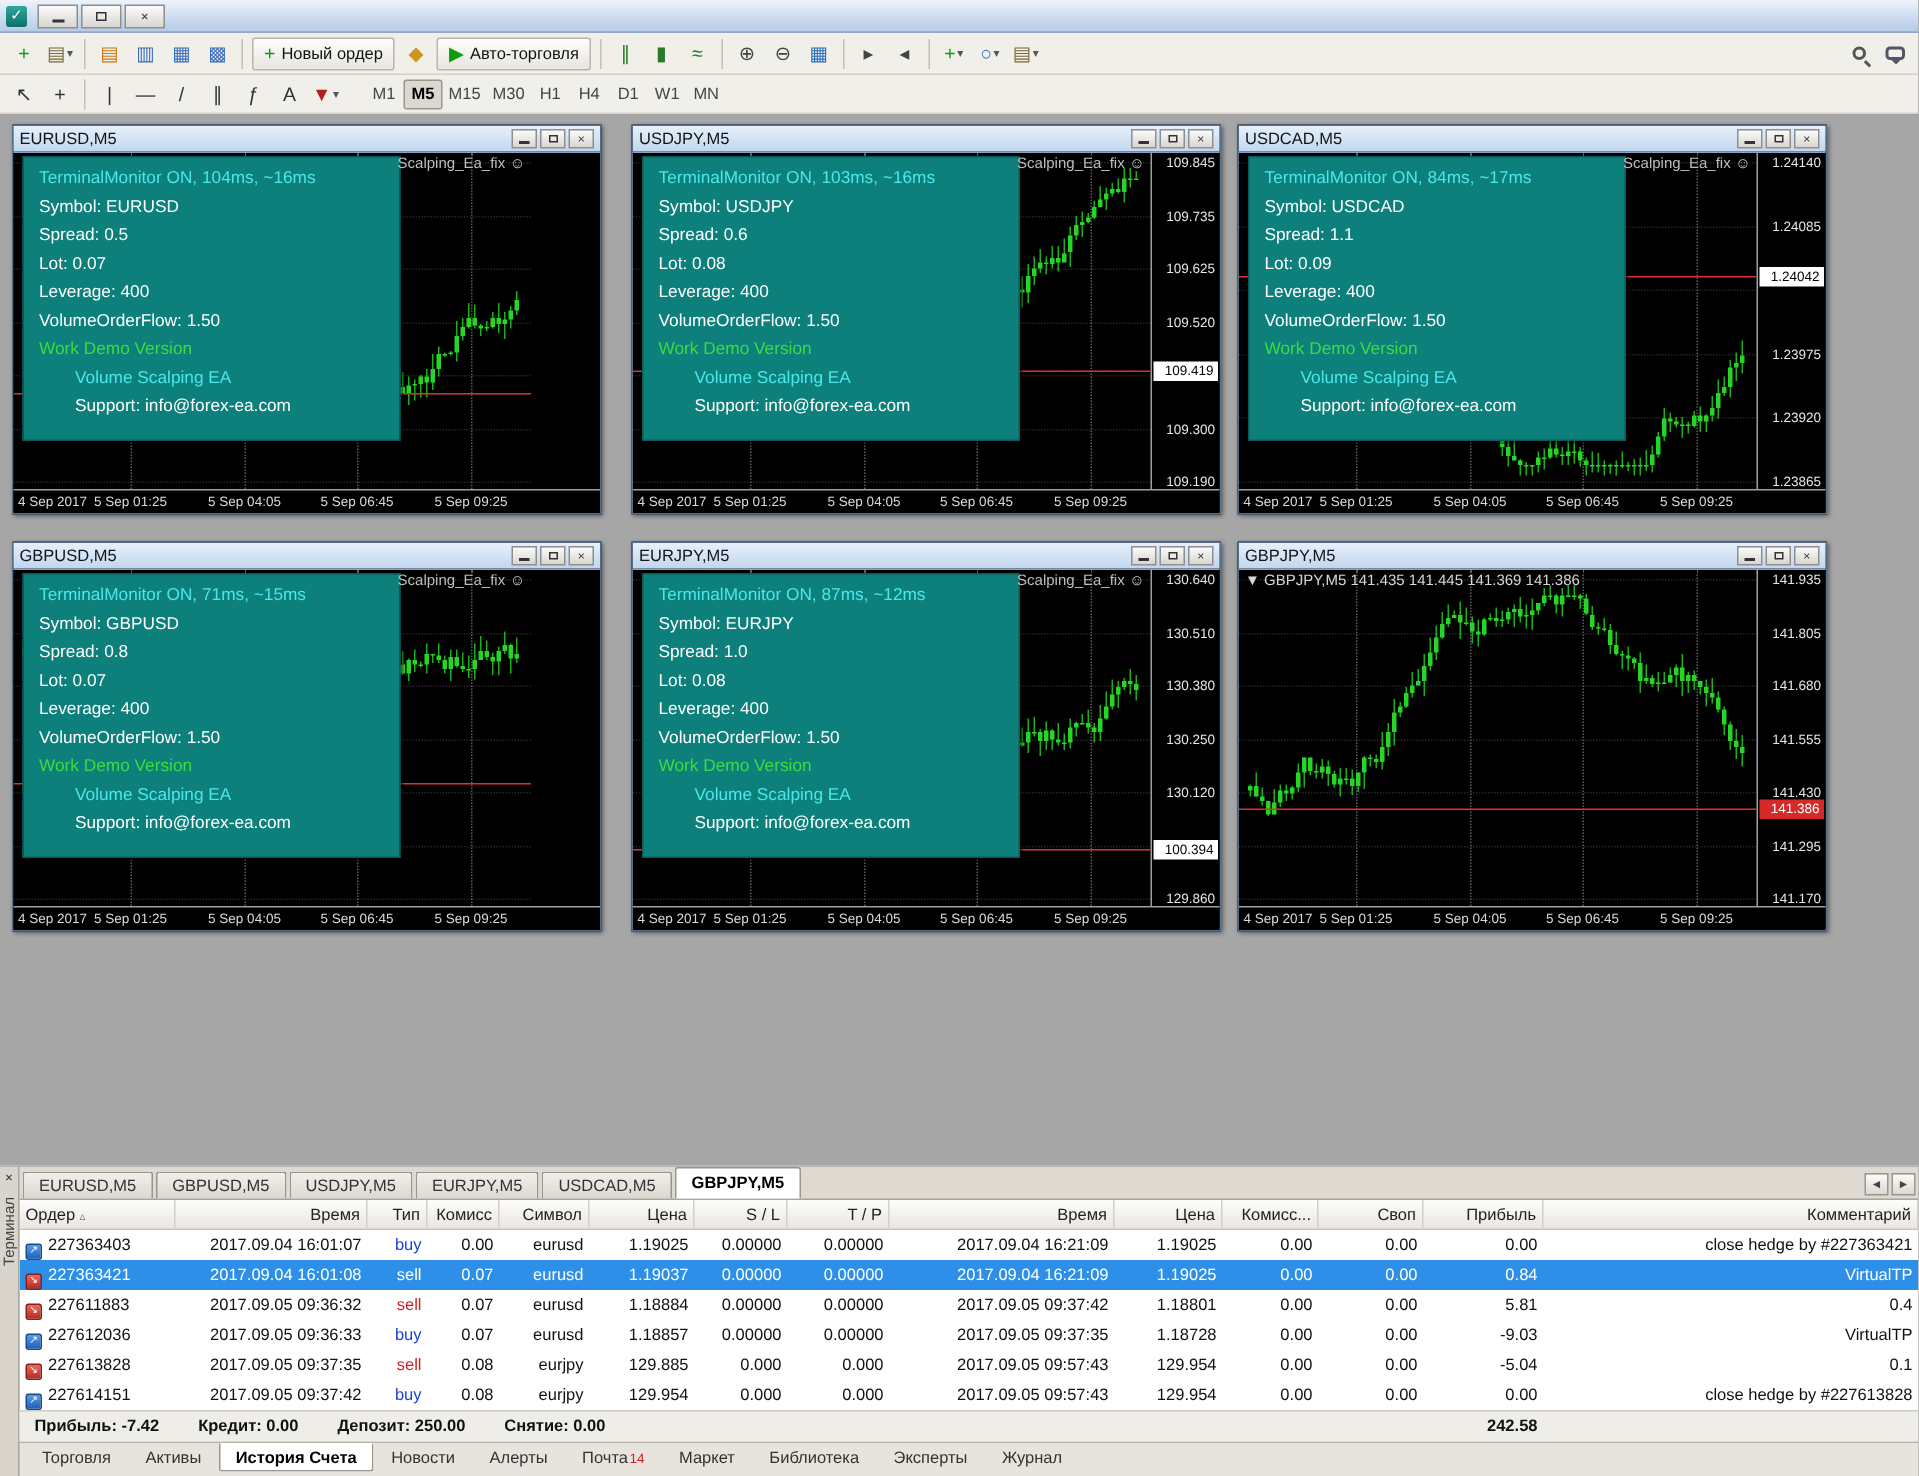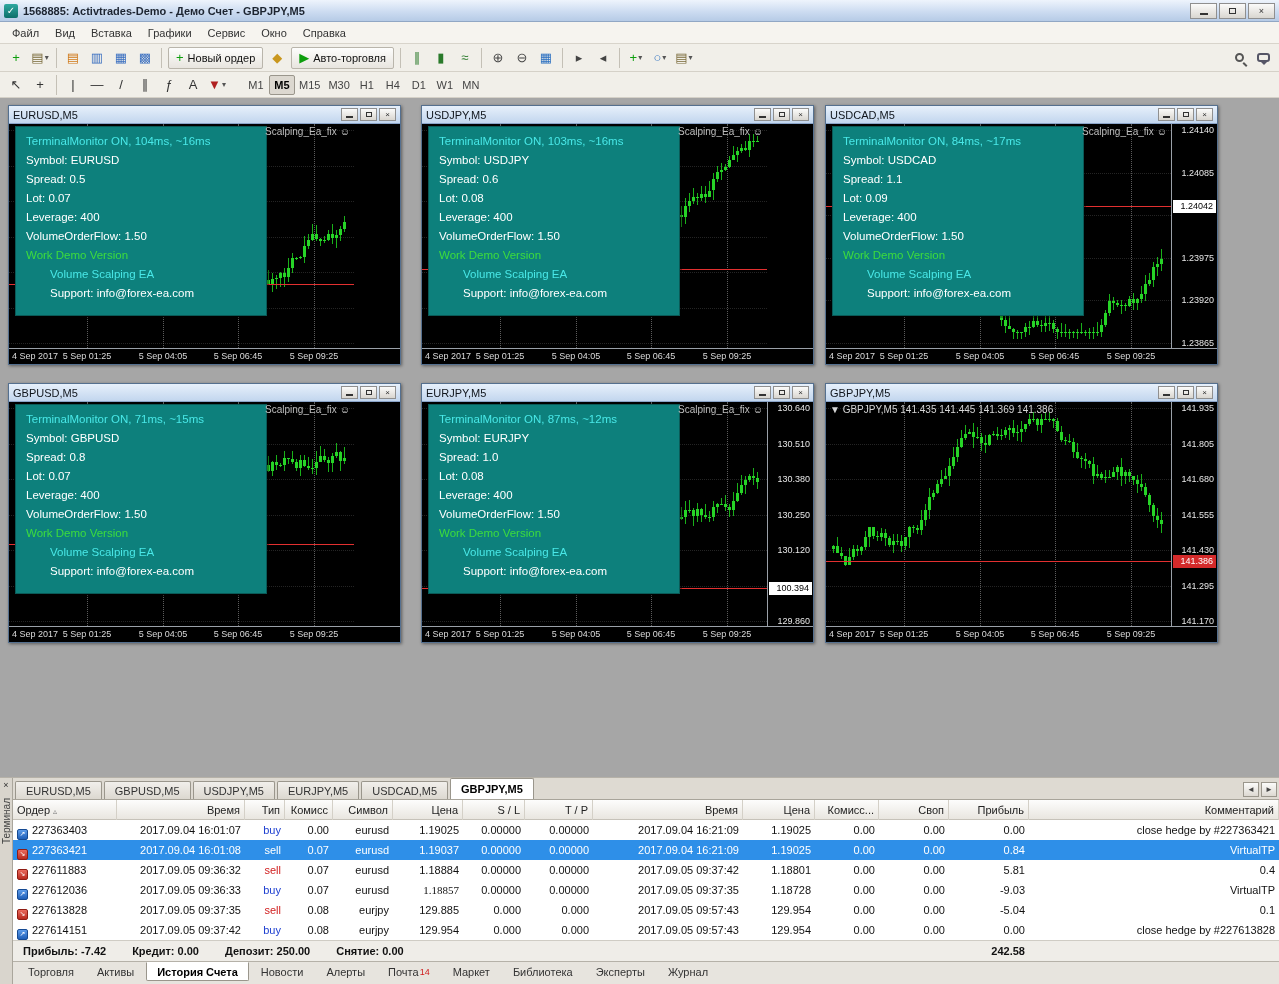--- a/index.html
+++ b/index.html
@@ -115,41 +115,31 @@
   .sig-bars { display:flex; align-items:flex-end; gap:1px; height:12px; }
   .sig-bars span { width:2px; background:#12a012; display:inline-block; }
 </style>
 </head>
 <body>
 
 <div class="app">
 
   <div class="titlebar">
     <span class="app-icon">✓</span>
-    <span class="title-text">1568885: Activtrades-Demo - Демо Счет - GBPJPY,M5</span>
     <span class="win-btn">
         <span class="mini-line"></span>
       </span>
     <span class="win-btn">
         <span class="mini-box"></span>
       </span>
     <span class="win-btn">
         <span>×</span>
       </span>
   </div>
 
-  <div class="menubar">
-      <div class="menu-item">Файл</div>
-      <div class="menu-item">Вид</div>
-      <div class="menu-item">Вставка</div>
-      <div class="menu-item">Графики</div>
-      <div class="menu-item">Сервис</div>
-      <div class="menu-item">Окно</div>
-      <div class="menu-item">Справка</div>
-    </div>
 
   <div class="toolbar main">
     <span id="tb-main-items" style="display:flex;align-items:center;">
         <span class="tb-btn">
           <span class="tb-glyph" style="color: rgb(13, 158, 13);">+</span>
         </span>
         <span class="tb-btn">
           <span class="tb-glyph" style="color: rgb(122, 106, 58);">▤</span>
           <span class="tb-dd">▾</span>
         </span>
@@ -694,20 +684,29 @@
               <span class="ol-white">Leverage: 400</span>
               <span class="ol-white">VolumeOrderFlow: 1.50</span>
               <span class="ol-green">Work Demo Version</span>
               <span class="ol-cyan ol-indent">Volume Scalping EA</span>
               <span class="ol-white ol-indent">Support: info@forex-ea.com</span>
             </div>
             <span class="ea-tag">
               <span>Scalping_Ea_fix</span>
               <span class="ea-smiley">☺</span>
             </span>
+          </div>
+          <div class="cw-scale">
+            <span class="px-label" style="top: 1px;">109.845</span>
+            <span class="px-label" style="top: 36.5px;">109.735</span>
+            <span class="px-label" style="top: 72px;">109.625</span>
+            <span class="px-label" style="top: 107.5px;">109.520</span>
+            <span class="px-label" style="top: 178.5px;">109.300</span>
+            <span class="px-label" style="top: 214px;">109.190</span>
+            <span class="px-tag white" style="top: 138.531px;">109.419</span>
           </div>
           <div class="cw-axis">
             <span class="t-label" style="left: 3px;">4 Sep 2017</span>
             <span class="t-label" style="left: 78px; transform: translateX(-50%);">5 Sep 01:25</span>
             <span class="t-label" style="left: 154px; transform: translateX(-50%);">5 Sep 04:05</span>
             <span class="t-label" style="left: 229px; transform: translateX(-50%);">5 Sep 06:45</span>
             <span class="t-label" style="left: 305px; transform: translateX(-50%);">5 Sep 09:25</span>
           </div>
         </div>
       </div>
@@ -1682,21 +1681,21 @@
               <span class="t-cell num" style="width: 70px;">0.00</span>
               <span class="t-cell num" style="width: 80px;">5.81</span>
               <span class="t-cell num" style="flex: 1 1 0%;">0.4</span>
             </div>
             <div class="t-row data">
               <span class="t-cell" style="width: 104px;"><span class="ord-ic buy-ic">↗</span>227612036</span>
               <span class="t-cell num" style="width: 128px;">2017.09.05 09:36:33</span>
               <span class="t-cell num" style="width: 40px;"><span class="buy">buy</span></span>
               <span class="t-cell num" style="width: 48px;">0.07</span>
               <span class="t-cell num" style="width: 60px;">eurusd</span>
-              <span class="t-cell num" style="width: 70px; font-family: Liberation Serif, serif;">1.18857</span>
+              <span class="t-cell num" style="width: 70px;">1.18857</span>
               <span class="t-cell num" style="width: 62px;">0.00000</span>
               <span class="t-cell num" style="width: 68px;">0.00000</span>
               <span class="t-cell num" style="width: 150px;">2017.09.05 09:37:35</span>
               <span class="t-cell num" style="width: 72px;">1.18728</span>
               <span class="t-cell num" style="width: 64px;">0.00</span>
               <span class="t-cell num" style="width: 70px;">0.00</span>
               <span class="t-cell num" style="width: 80px;">-9.03</span>
               <span class="t-cell num" style="flex: 1 1 0%;">VirtualTP</span>
             </div>
             <div class="t-row data">

